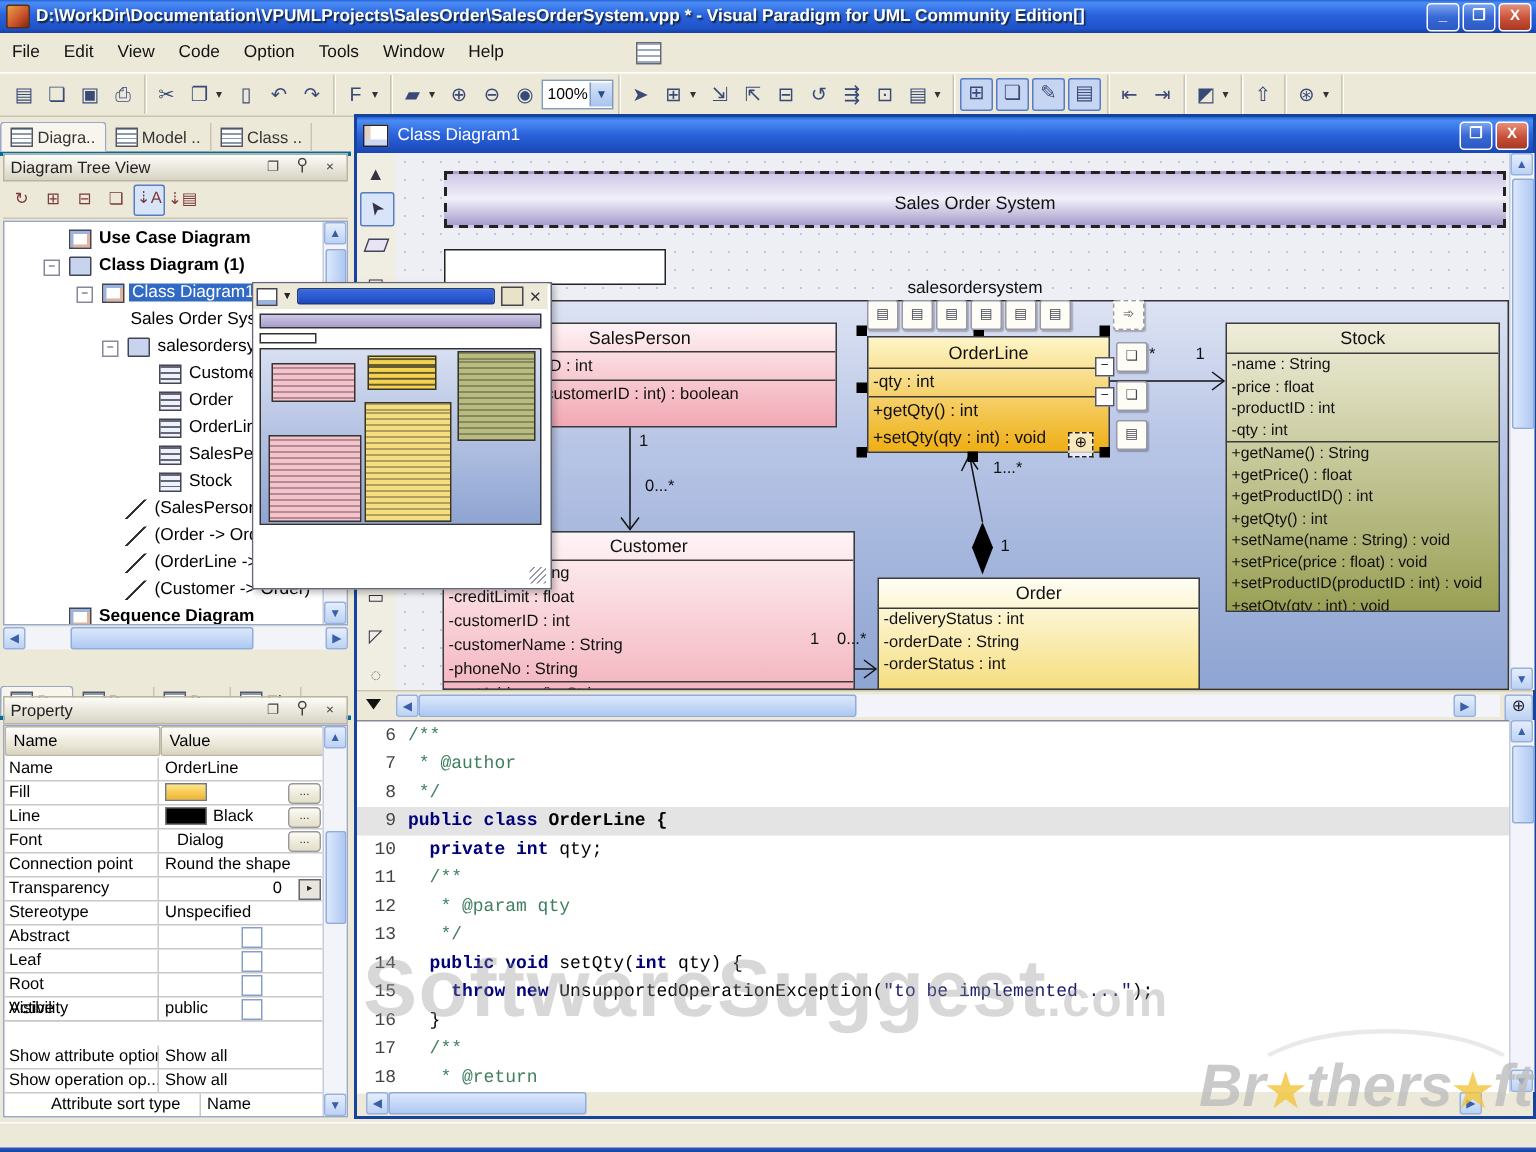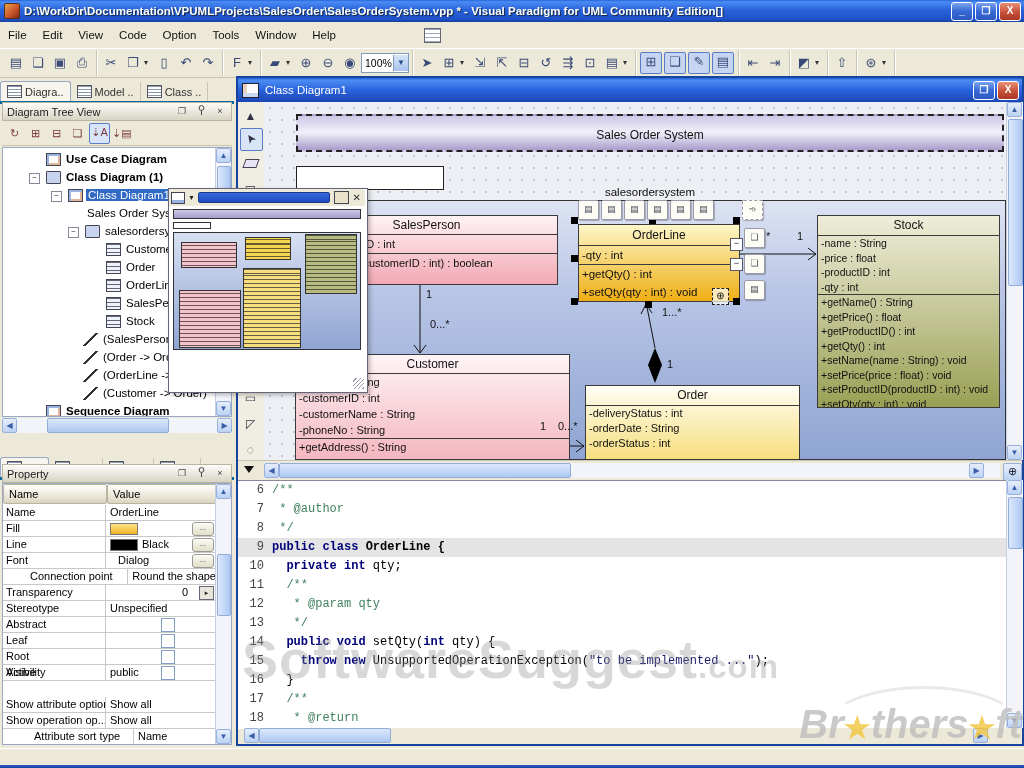--- a/index.html
+++ b/index.html
@@ -374,21 +374,21 @@
             <div class="pval"><div class="swatch" style="background: linear-gradient(rgb(255, 230, 138), rgb(240, 180, 40));"></div><div class="pbtn">...</div></div>
           </div>
           <div class="prow" style="top: 53px;">
             <div class="pname">Line</div>
             <div class="pval"><div class="swatch" style="background: rgb(0, 0, 0);"></div><div style="display: inline;">Black</div><div class="pbtn">...</div></div>
           </div>
           <div class="prow" style="top: 69px;">
             <div class="pname">Font</div>
             <div class="pval"><div style="display: inline; padding-left: 8px;">Dialog</div><div class="pbtn">...</div></div>
           </div>
-          <div class="prow" style="top: 85px; padding-left: 24px;">
+          <div class="prow" style="top: 85px;">
             <div class="pname">Connection point</div>
             <div class="pval">Round the shape</div>
           </div>
           <div class="prow" style="top: 101px;">
             <div class="pname">Transparency</div>
             <div class="pval">
               <div class="spinval">0</div>
               <div class="spinbtn">▸</div>
             </div>
           </div>
@@ -500,20 +500,21 @@
             </div>
             <div class="usec ops">
               <div class="urow" style="line-height: 18px; height: 18px;">+getQty() : int</div>
               <div class="urow" style="line-height: 18px; height: 18px;">+setQty(qty : int) : void</div>
             </div>
           </div>
           <div class="uml" style="left: 31px; top: 252px; width: 275px; height: 106px; background: linear-gradient(rgb(254, 244, 246), rgb(244, 182, 192)); font-size: 11px;">
             <div class="utitle" style="height: 18px; line-height: 18px;">Customer</div>
             <div class="usec">
               <div class="urow" style="line-height: 16px; height: 16px;">-address : String</div>
+              <div class="urow" style="line-height: 16px; height: 16px;">-creditLimit : float</div>
               <div class="urow" style="line-height: 16px; height: 16px;">-customerID : int</div>
               <div class="urow" style="line-height: 16px; height: 16px;">-customerName : String</div>
               <div class="urow" style="line-height: 16px; height: 16px;">-phoneNo : String</div>
             </div>
             <div class="usec ops">
               <div class="urow" style="line-height: 16px; height: 16px;">+getAddress() : String</div>
             </div>
           </div>
           <div class="uml" style="left: 321px; top: 283px; width: 215px; height: 75px; background: linear-gradient(rgb(255, 254, 244), rgb(246, 222, 126)); font-size: 11px;">
             <div class="utitle" style="height: 19px; line-height: 19px;">Order</div>

